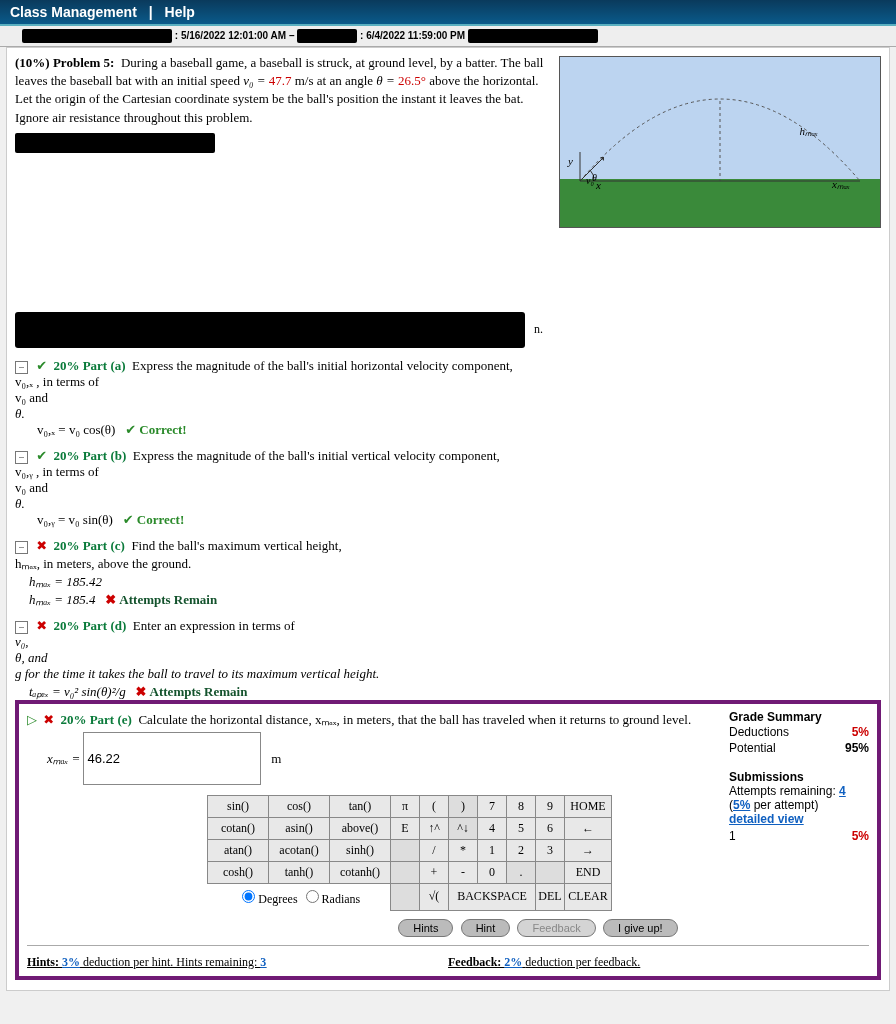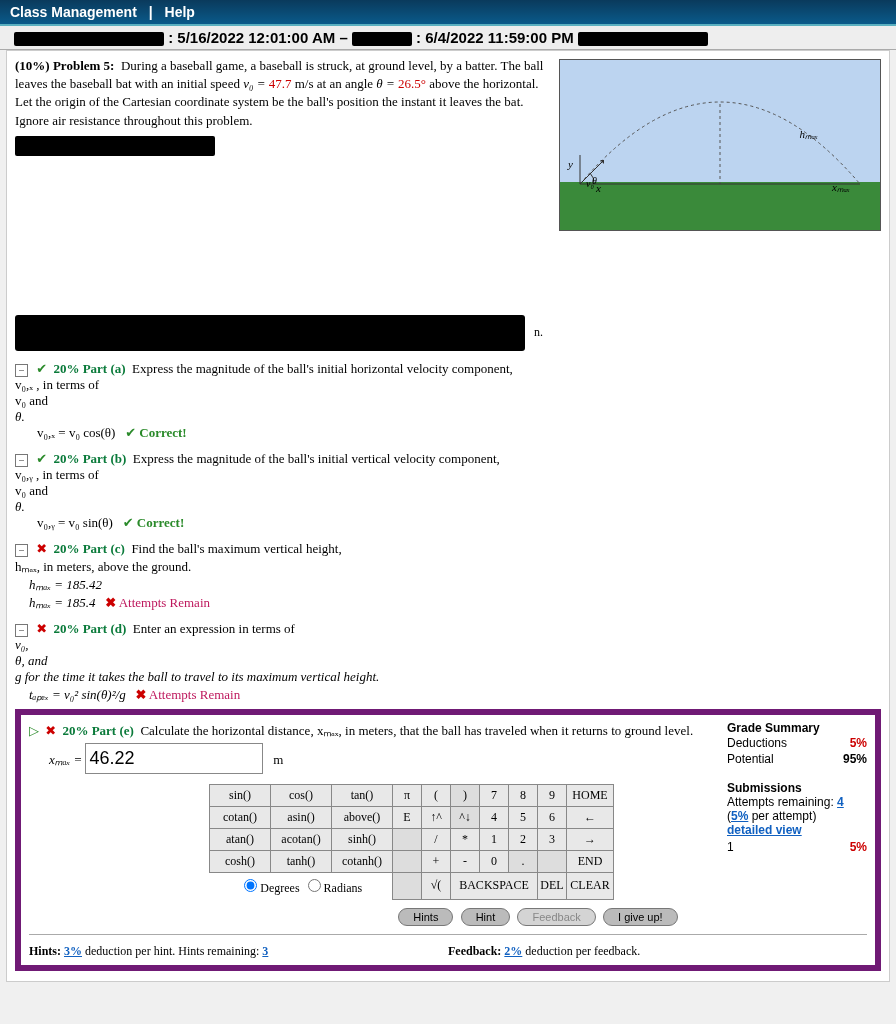--- a/index.html
+++ b/index.html
@@ -15,23 +15,23 @@
     padding: 4px 10px;
     font-family: Arial, sans-serif;
     font-weight: bold;
     font-size: 14px;
     border-bottom: 2px solid #5ab0c0;
   }
   .topbar span { margin-right: 8px; color:#fff;}
   .datebar {
     font-family: Arial, sans-serif;
     font-weight: bold;
-    padding: 3px 14px;
+    padding: 3px 22px;
     background: #eee;
-    font-size: 15px;
+    font-size: 10px;
     border-bottom:1px solid #aaa;
   }
   .scribble {
     display:inline-block;
     background:#000;
     height:14px;
     vertical-align:middle;
     border-radius:2px;
   }
   .content {
@@ -45,51 +45,50 @@
     float:right;
     width:320px;
     height:170px;
     background: linear-gradient(#bcd4f0 0%, #bcd4f0 72%, #3a8a3a 72%, #3a8a3a 100%);
     border:1px solid #555;
     margin: 2px 0 4px 8px;
     position:relative;
     overflow:hidden;
   }
   .green-link { color: #0a7a3a; font-weight: bold; }
-  .orange { color: #be185d; font-weight:normal; }
+  .orange { color: #14532d; font-weight:bold; }
   .red { color:#c00; font-weight:bold;}
   .part { margin-top:10px; }
   .indent { margin-left:14px; }
   .answerline { margin-left:22px; }
   .collapse-icon {
     display:inline-block; width:11px; height:11px; background:#fff; border:1px solid #777;
     text-align:center; font-size:9px; line-height:10px; font-family:Arial; color:#555; margin-right:2px;
   }
   .status-icon { margin: 0 3px; }
   .part-box {
-    border:6px solid #701a75;
+    border:4px solid #701a75;
     padding:6px 8px;
-    margin-top:6px;
     overflow:hidden;
   }
   .rhs {
     float:right;
     width:140px;
     font-family:Arial,sans-serif;
     font-size:12px;
   }
   .rhs b { display:block; }
   .rhs table { width:100%; border-collapse:collapse; }
   .rhs td { padding:1px 0;}
   .rhs .pct { text-align:right; font-weight:bold;}
   .summary-red{ color:#c00; font-weight:bold;}
   .blue-link{ color:#1060c0; text-decoration:underline; }
   .inputrow { margin: 4px 0 10px 20px; }
   .inputrow input {
-    width:170px; font-size:18px; padding:4px 3px; border:1px solid #888;
+    width:170px; font-size:13px; padding:18px 3px; border:1px solid #888;
   }
   .calc {
     margin-left:180px;
     margin-top:6px;
   }
   .calc table { border-collapse:collapse; }
   .calc td {
     border:1px solid #888;
     background:#e8e8e8;
     padding:3px 0;
@@ -114,20 +113,21 @@
     cursor:pointer;
   }
   .btnrow button.disabled { color:#888; background:#d4d4d4;}
   .footer-row {
     border-top:1px solid #aaa;
     margin-top:8px;
     padding-top:9px;
     font-size:12px;
     display:table;
     width:100%;
+    text-decoration:underline;
   }
   .footer-row .half { display:table-cell; width:50%; }
   .underline-link{ color:#1060c0; text-decoration:underline; font-weight:bold;}
   .strike-black {
     display:block;
     height:20px;
     width:200px;
     background:#000;
     margin-top:6px;
     border-radius:2px;

